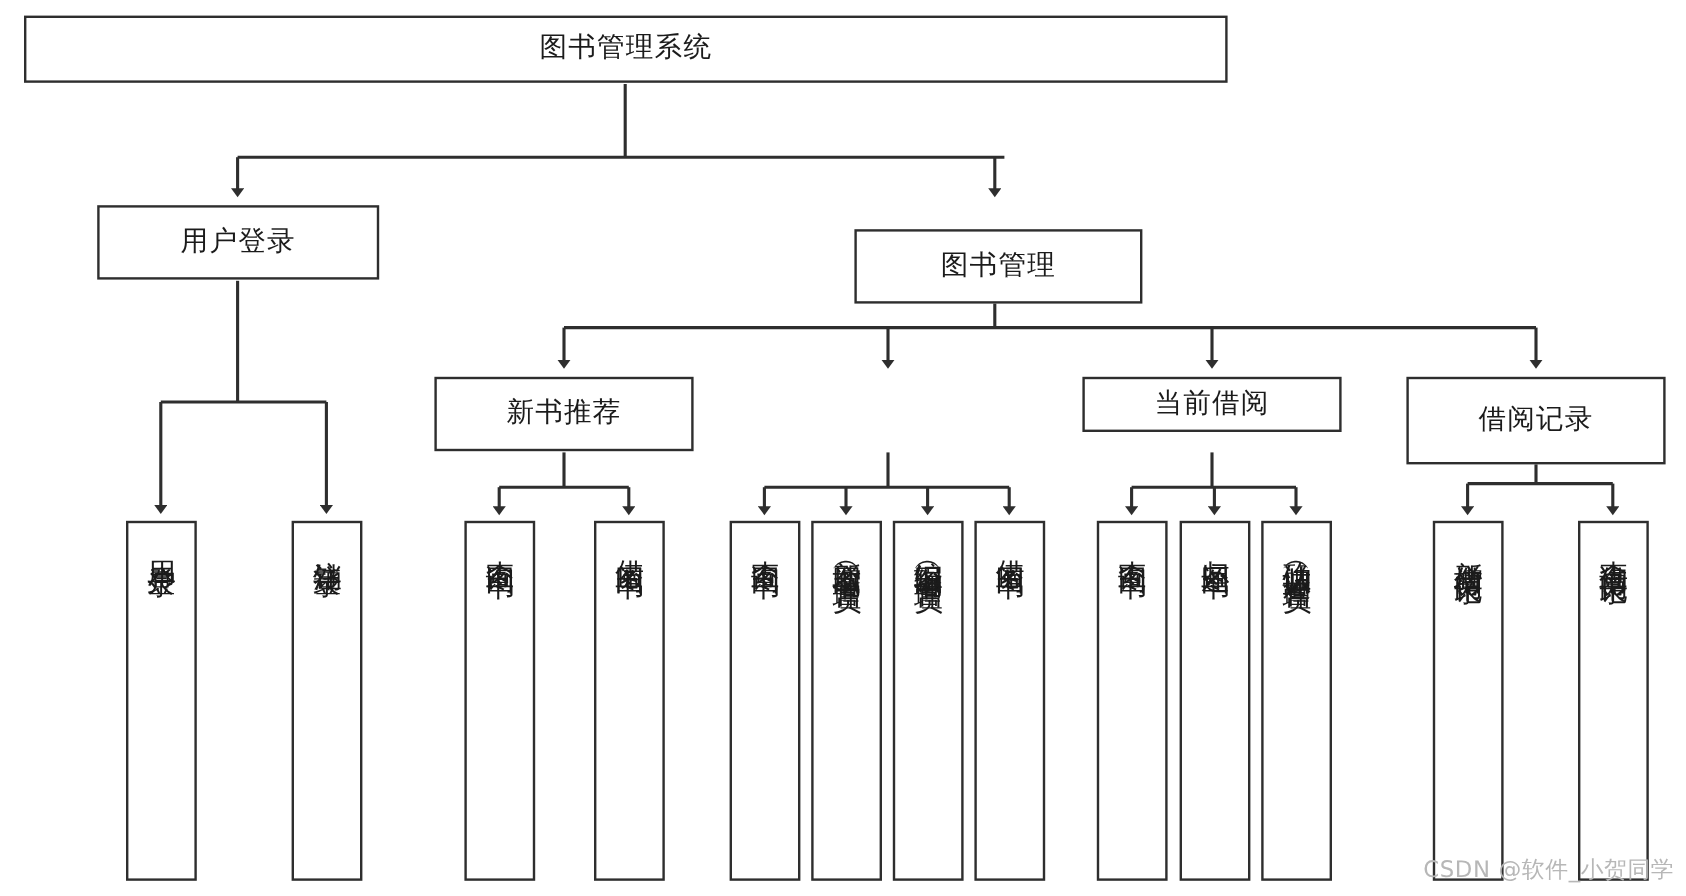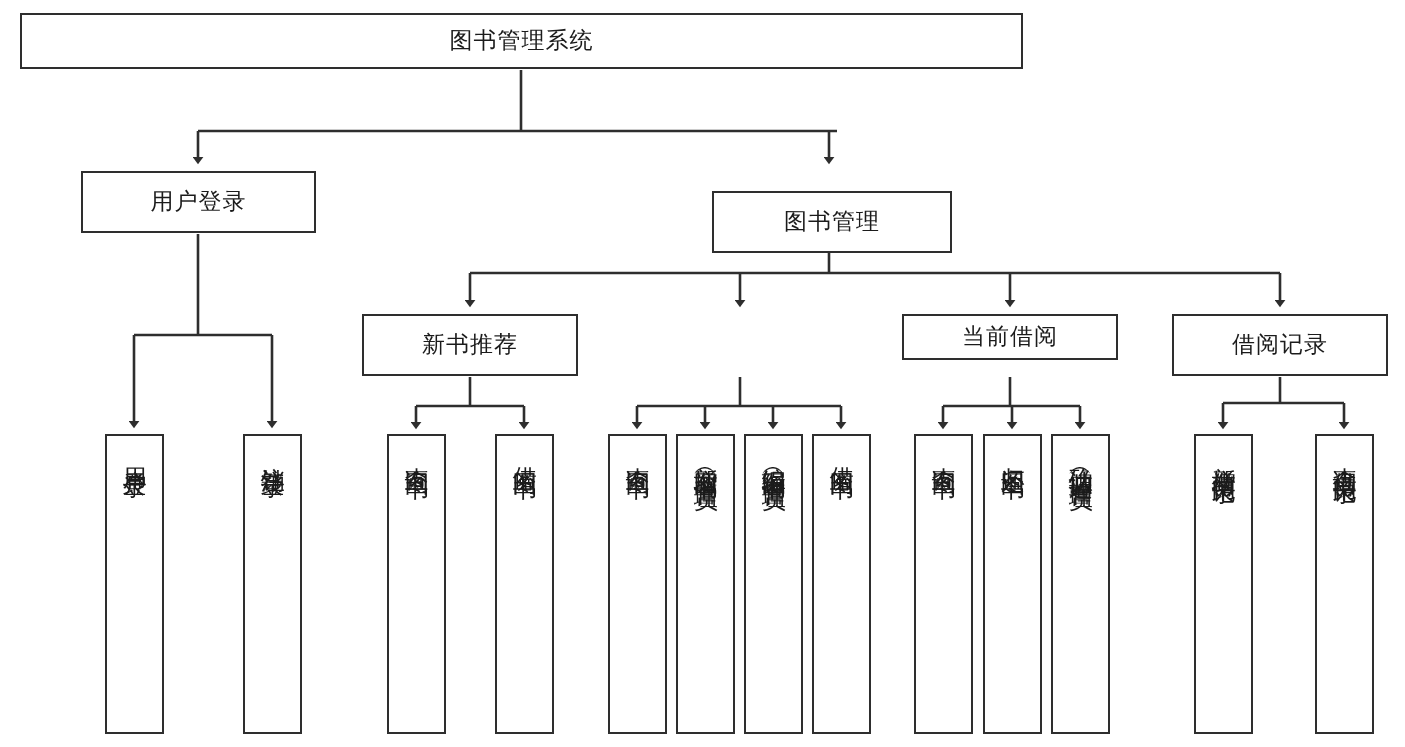--- a/index.html
+++ b/index.html
@@ -145,21 +145,21 @@
 
   <div class="node horizontal" style="left:362px; top:314px; width:216px; height:62px;">
     <span class="node-label">新书推荐</span>
   </div>
 
 
   <div class="node horizontal" style="left:902px; top:314px; width:216px; height:46px;">
     <span class="node-label">当前借阅</span>
   </div>
 
-  <div class="node horizontal" style="left:1172px; top:314px; width:216px; height:62px;">
+  <div class="node horizontal" style="left:1172px; top:314px; width:216px; height:73px;">
     <span class="node-label">借阅记录</span>
   </div>
 
   <div class="node vertical" style="left:105px; top:434px; width:59px; height:300px;">
     <span class="node-label">用户登录</span>
   </div>
 
   <div class="node vertical" style="left:243px; top:434px; width:59px; height:300px;">
     <span class="node-label">注销登录</span>
   </div>
@@ -201,14 +201,15 @@
   </div>
 
   <div class="node vertical" style="left:1194px; top:434px; width:59px; height:300px;">
     <span class="node-label">新增借阅记录</span>
   </div>
 
   <div class="node vertical" style="left:1315px; top:434px; width:59px; height:300px;">
     <span class="node-label">查询借阅记录</span>
   </div>
 
+  <div id="watermark">CSDN @软件_小贺同学</div>
 
 </div>
 
 </body></html>

